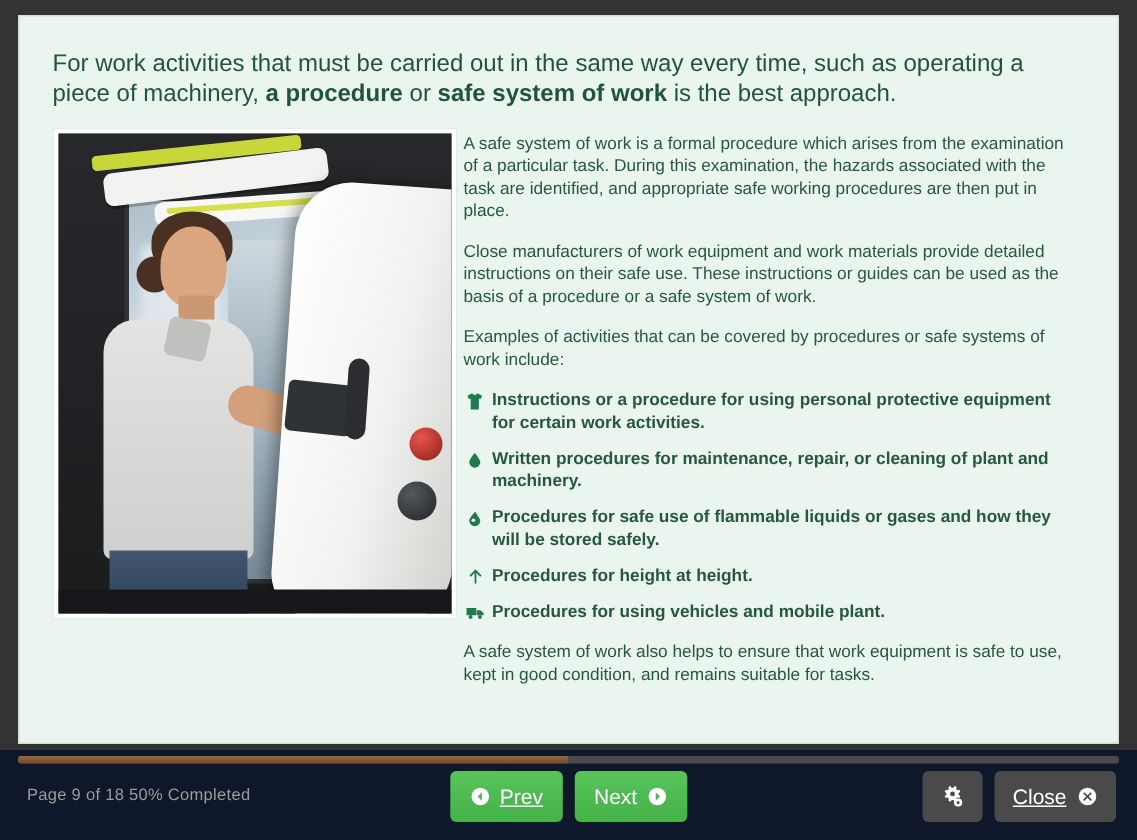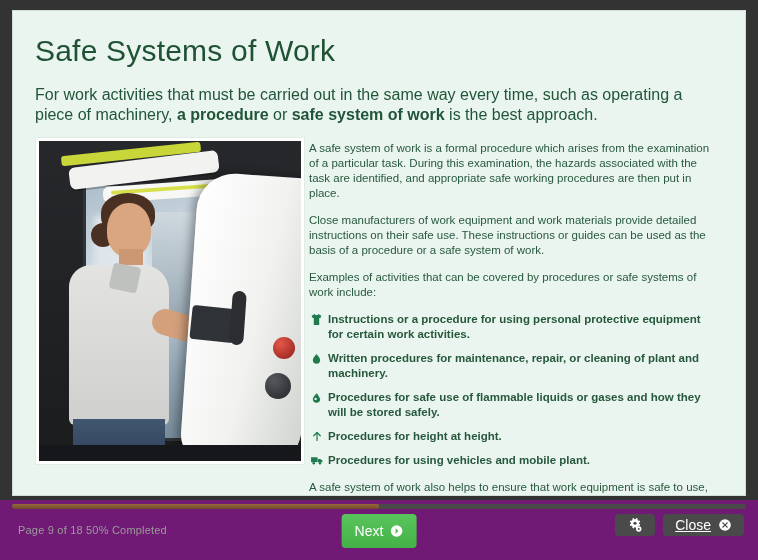--- a/index.html
+++ b/index.html
@@ -206,21 +206,21 @@
     width: 15px; height: 15px;
     color: #1f7a4d;
     display: flex; align-items: center; justify-content: center;
   }
   .bullet-icon svg { display: block; }
 
   
   .toolbar {
     position: absolute;
     left: 0; top: 500px; width: 758px; height: 60px;
-    background: #701a75;
+    background: #0f172a;
   }
   .progress-track {
     position: absolute;
     left: 12px; top: 4px; width: 734px; height: 5px;
     background: #4a4a4a;
     border-radius: 2px;
   }
   .progress-fill {
     height: 100%;
     background: linear-gradient(180deg,#9a6a3c,#70492a);
@@ -252,38 +252,37 @@
   .btn-green .lbl { text-decoration: underline; }
   .btn-green.next .lbl { text-decoration: none; }
 
   .right-group {
     position: absolute;
     right: 14px; top: 14px;
     display: flex; gap: 8px;
   }
   .btn-dark {
     display: flex; align-items: center; justify-content: center; gap: 7px;
-    height: 22px; min-width: 34px; padding: 2px 12px;
+    height: 34px; min-width: 34px; padding: 2px 12px;
     background: #4a4a4a; border: none; border-radius: 4px;
     color: #ffffff; font-size: 14px;
     font-family: "Liberation Sans", sans-serif;
     cursor: pointer;
   }
   .btn-dark .lbl { text-decoration: underline; }
   .icon-svg { display:block; }
 </style>
 </head>
 <body>
 
 <div id="app">
 
   <div class="slide">
     <div class="slide-inner">
 
-      <h1 class="page-title">Safe Systems of Work</h1>
 
       <p class="intro"><span>For work activities that must be carried out in the same way every time, such as operating a piece of machinery, </span><b>a procedure</b><span> or </span><b>safe system of work</b><span> is the best approach.</span></p>
 
       <div class="columns">
 
         <div class="photo-wrap">
           <div class="photo">
             <div class="m-body"></div>
             <div class="m-window">
               <div class="m-inner-box"></div>
@@ -374,20 +373,29 @@
 
   <div class="toolbar">
 
     <div class="progress-track">
       <div class="progress-fill" id="progress-fill" style="width: 50%;"></div>
     </div>
 
     <div class="status-text">Page 9 of 18   50% Completed</div>
 
     <div class="nav-group">
+      <button class="btn-green prev">
+        <span>
+          <svg class="icon-svg" width="14" height="14" viewBox="0 0 24 24" fill="currentColor" aria-hidden="true">
+            <circle cx="12" cy="12" r="10"></circle>
+            <path d="M13.8 7.2 9 12l4.8 4.8z" fill="#4cb94f"></path>
+          </svg>
+        </span>
+        <span class="lbl">Prev</span>
+      </button>
       <button class="btn-green next">
         <span class="lbl">Next</span>
         <span>
           <svg class="icon-svg" width="14" height="14" viewBox="0 0 24 24" fill="currentColor" aria-hidden="true">
             <circle cx="12" cy="12" r="10"></circle>
             <path d="M10.2 7.2 15 12l-4.8 4.8z" fill="#4cb94f"></path>
           </svg>
         </span>
       </button>
     </div>

